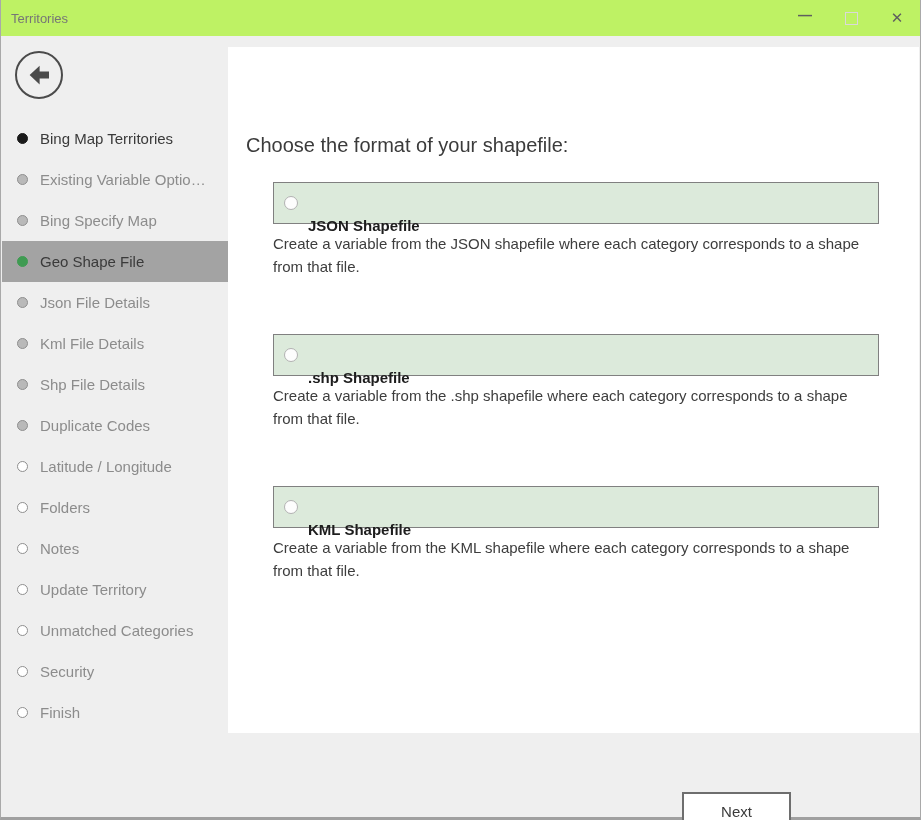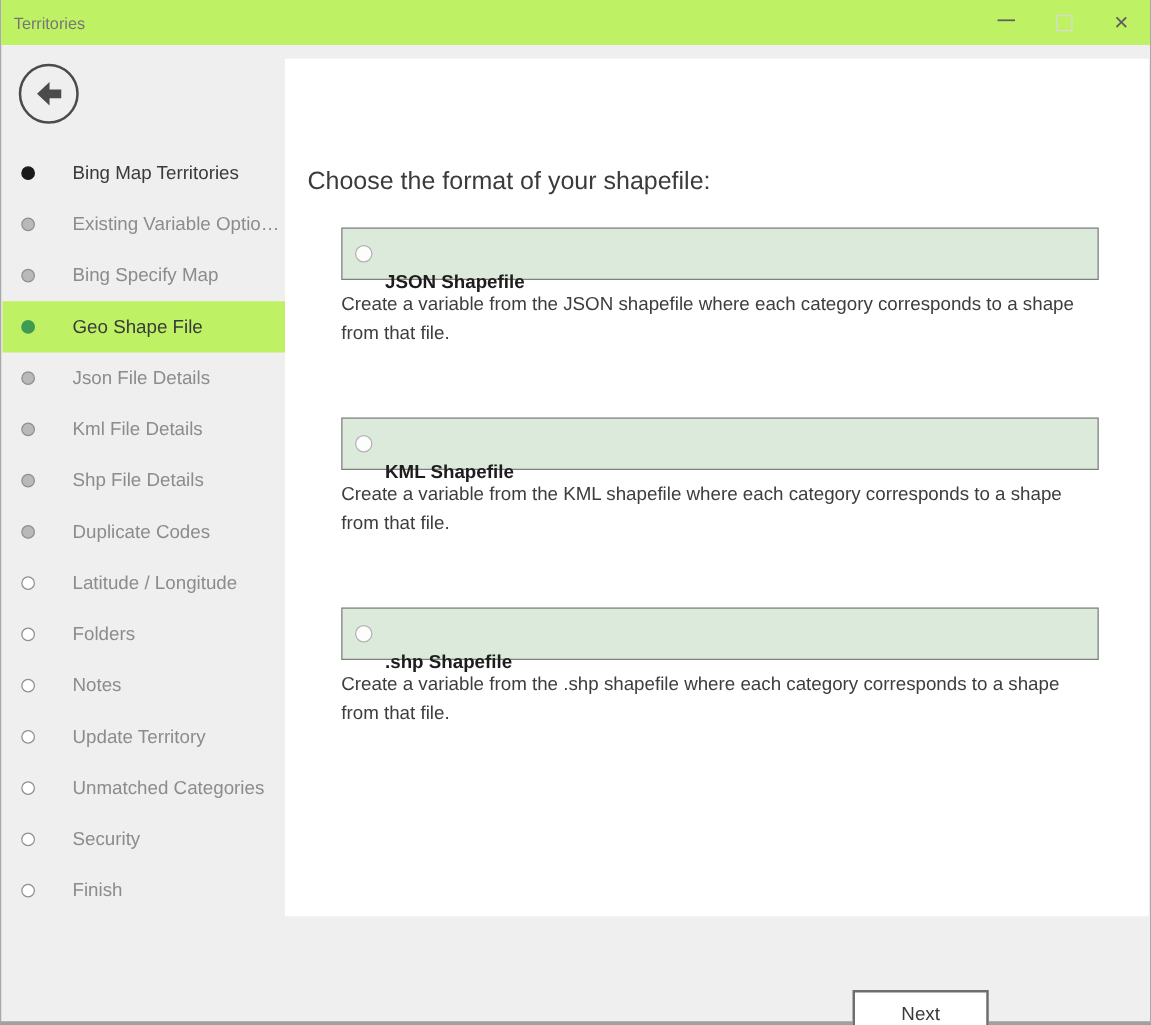--- a/index.html
+++ b/index.html
@@ -38,32 +38,32 @@
     background:#efefef;
   }
   .back-button {
     position:absolute; top:15px; left:13px;
     width:48px; height:48px; border-radius:50%;
     border:2.5px solid #4b4b4b; background:transparent;
     display:flex; align-items:center; justify-content:center; cursor:pointer;
   }
   .steps { position:absolute; top:82px; left:0; right:0; list-style:none; }
   .step {
-    height:41px; display:flex; align-items:center; gap:30px;
+    height:41px; display:flex; align-items:center; gap:12px;
     padding-left:15px; font-size:15px; color:#8c8c8c; cursor:default;
   }
   .step .dot {
     width:11px; height:11px; border-radius:50%; flex:0 0 auto;
     border:1px solid #8f8f8f; background:#ffffff;
   }
   .step.state-done   { color:#3a3a3a; }
   .step.state-done .dot { background:#1a1a1a; border-color:#1a1a1a; }
   .step.state-visited .dot { background:#b9b9b9; border-color:#8f8f8f; }
   .step.state-current {
-    color:#3a3a3a; background:#bef264; width:227px;
+    color:#3a3a3a; background:#a3a3a3; width:227px;
   }
   .step.state-current .dot { background:#3f9b52; border-color:#3f9b52; }
   
   .main-panel {
     position:absolute; left:227px; top:47px; right:1px; bottom:84px;
     background:#ffffff; padding:87px 0 0 18px;
   }
   .main-heading { font-size:20px; color:#3b3b3b; margin-bottom:25px; }
   .option-group { margin-bottom:56px; width:606px; margin-left:27px; }
   .option-box {
@@ -197,30 +197,30 @@
     <div class="option-box">
       <span class="radio"></span>
       <span class="option-label">JSON Shapefile</span>
     </div>
     <div class="option-desc">Create a variable from the JSON shapefile where each category corresponds to a shape from that file.</div>
   </div>
 
   <div class="option-group">
     <div class="option-box">
       <span class="radio"></span>
-      <span class="option-label">KML Shapefile</span>
-    </div>
-    <div class="option-desc">Create a variable from the KML shapefile where each category corresponds to a shape from that file.</div>
+      <span class="option-label">.shp Shapefile</span>
+    </div>
+    <div class="option-desc">Create a variable from the .shp shapefile where each category corresponds to a shape from that file.</div>
   </div>
 
   <div class="option-group">
     <div class="option-box">
       <span class="radio"></span>
-      <span class="option-label">.shp Shapefile</span>
-    </div>
-    <div class="option-desc">Create a variable from the .shp shapefile where each category corresponds to a shape from that file.</div>
+      <span class="option-label">KML Shapefile</span>
+    </div>
+    <div class="option-desc">Create a variable from the KML shapefile where each category corresponds to a shape from that file.</div>
   </div>
 </div>
   </div>
 
   <button class="footer-button next-button">Next</button>
 
 </div>
 
 </body></html>

